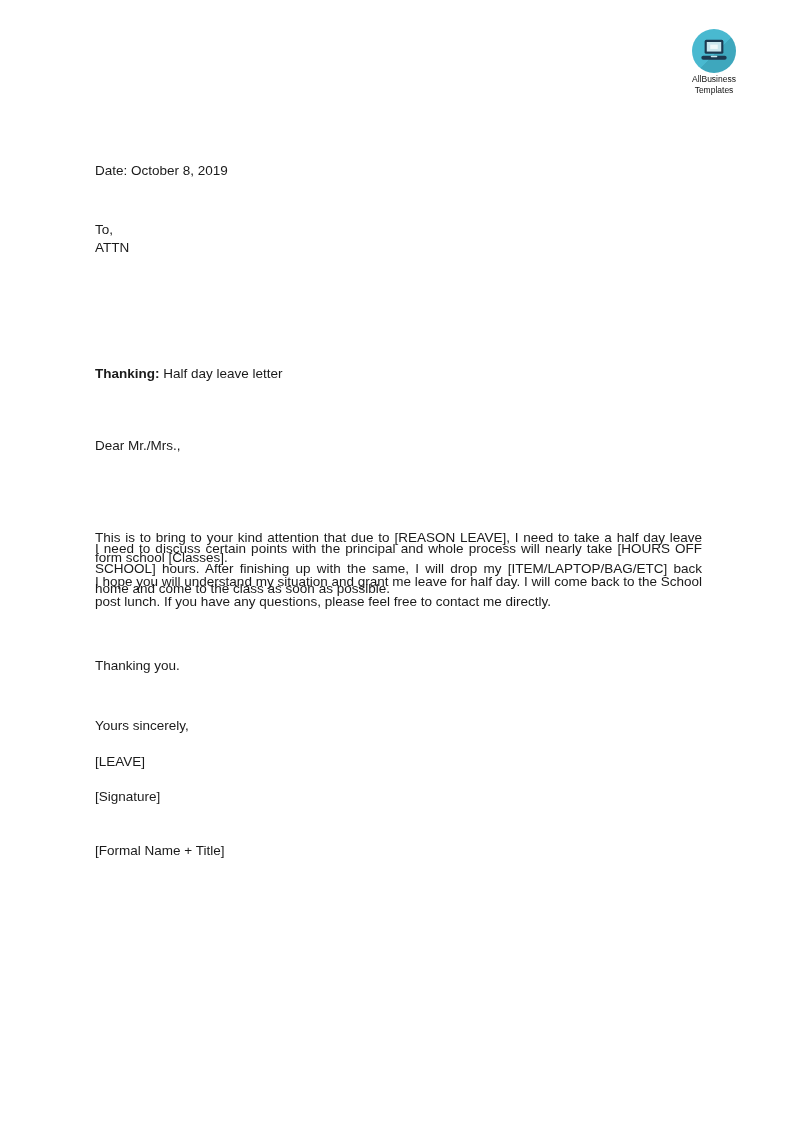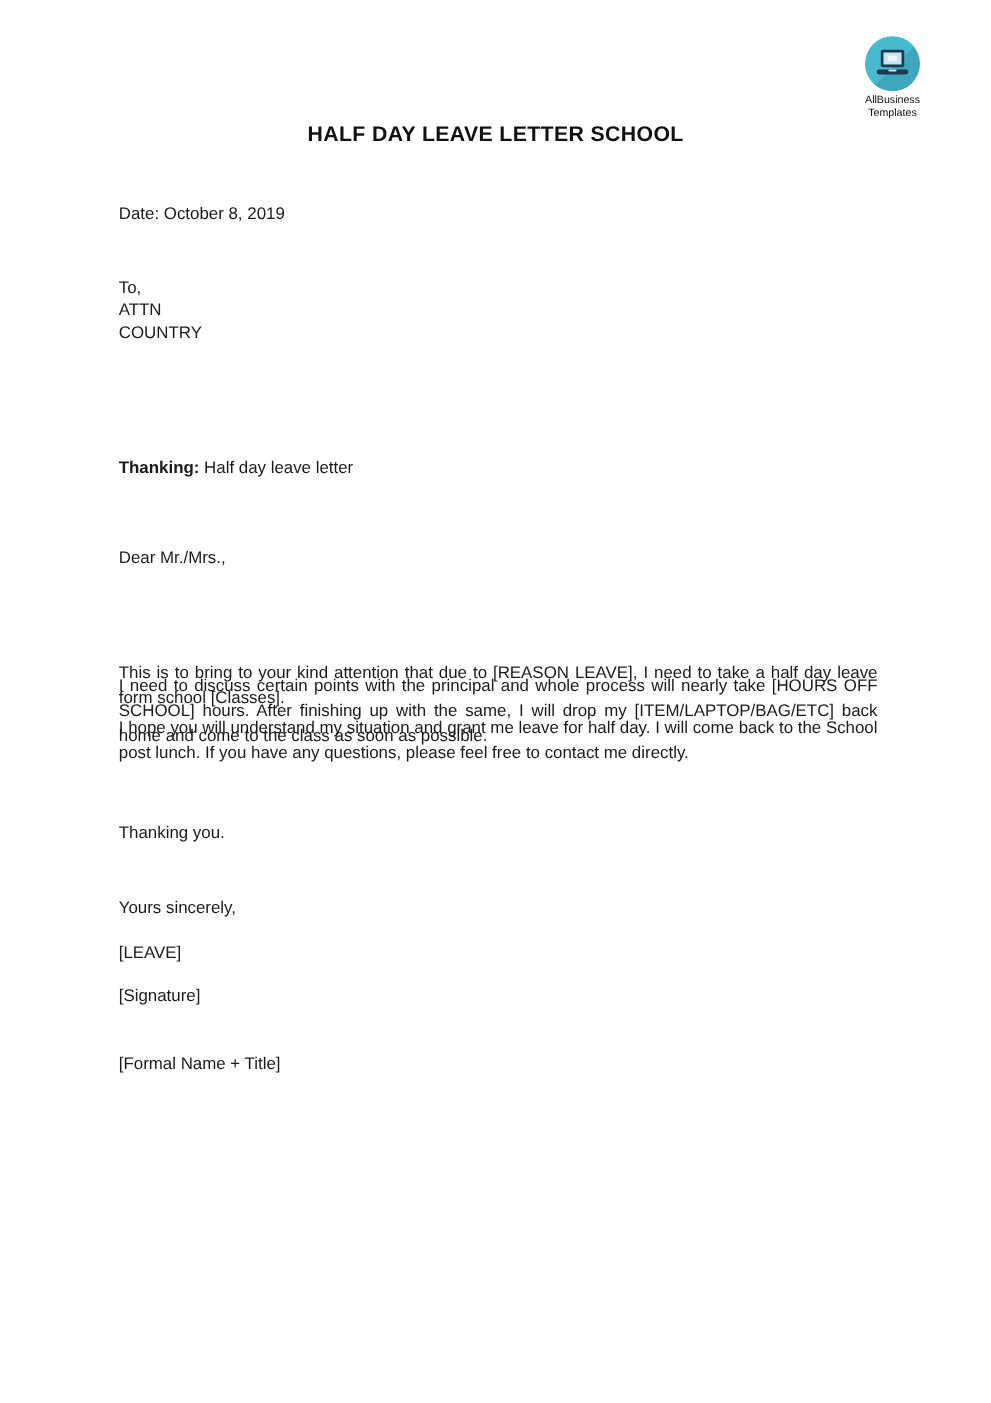--- a/index.html
+++ b/index.html
@@ -104,30 +104,28 @@
         <rect x="8.3" y="3.4" width="15.4" height="10.2" fill="#c9e6ee"></rect>
         <rect x="12" y="6.2" width="8" height="4.6" fill="#eef8fa"></rect>
         <rect x="2.5" y="18" width="27" height="4.2" rx="2.1" fill="#1c3950"></rect>
         <rect x="12.5" y="18" width="7" height="1.6" rx="0.8" fill="#c9e6ee"></rect>
       </svg>
     </div>
     <div class="logo-text">AllBusiness</div>
     <div class="logo-text">Templates</div>
   </div>
 
-  <h1 class="doc-title">HALF DAY LEAVE LETTER SCHOOL</h1>
 
   <div class="content">
 
     <div class="abs date-line">Date: October 8, 2019</div>
 
     <div class="abs recipient">
       <div>To,</div>
       <div>ATTN</div>
-      <div>COUNTRY</div>
     </div>
 
     <div class="abs subject">
       <span class="label">Thanking:</span><span> Half day leave letter</span>
     </div>
 
     <div class="abs salutation">Dear Mr./Mrs.,</div>
 
     <p class="abs para-1">This is to bring to your kind attention that due to [REASON LEAVE], I need to take a half day leave form school [Classes].</p>
     <p class="abs para-2">I need to discuss certain points with the principal and whole process will nearly take [HOURS OFF SCHOOL] hours. After finishing up with the same, I will drop my [ITEM/LAPTOP/BAG/ETC] back home and come to the class as soon as possible.</p>

